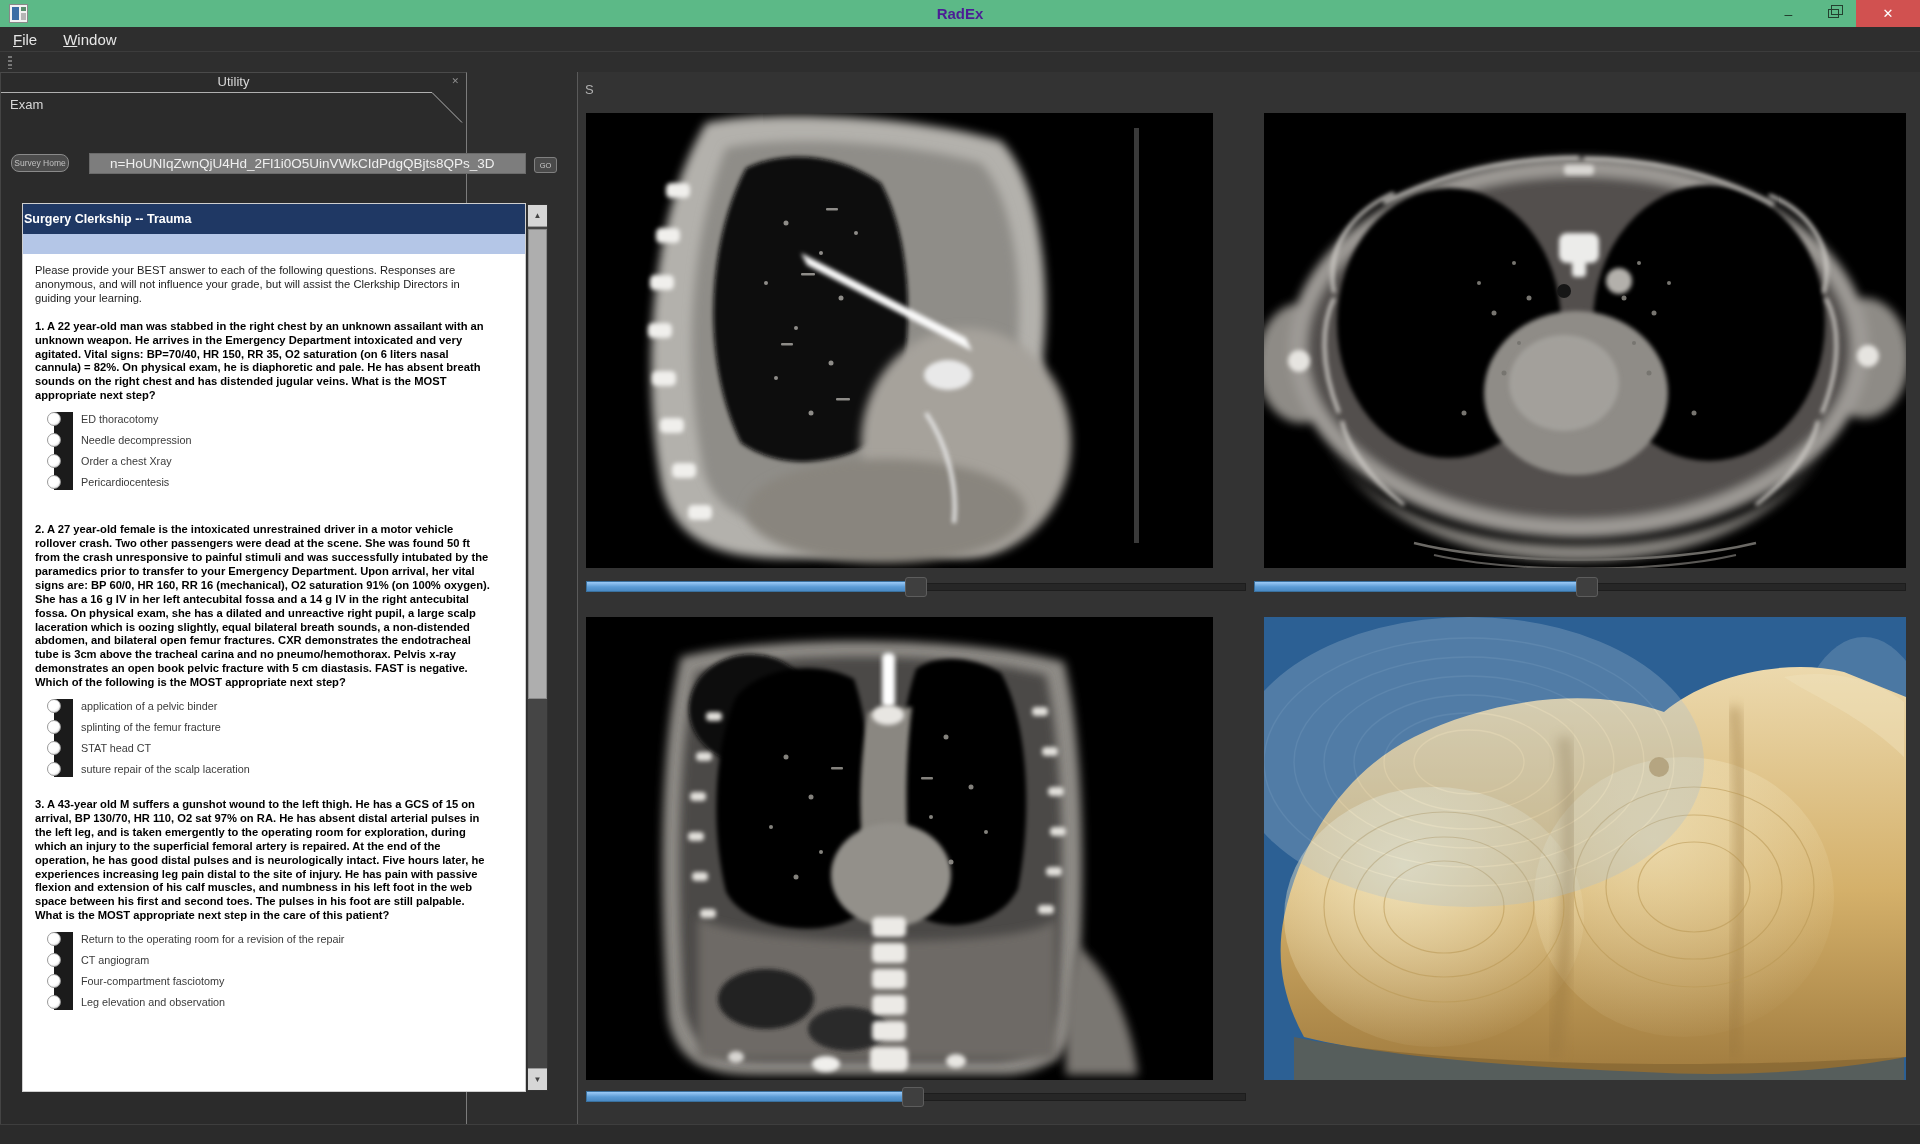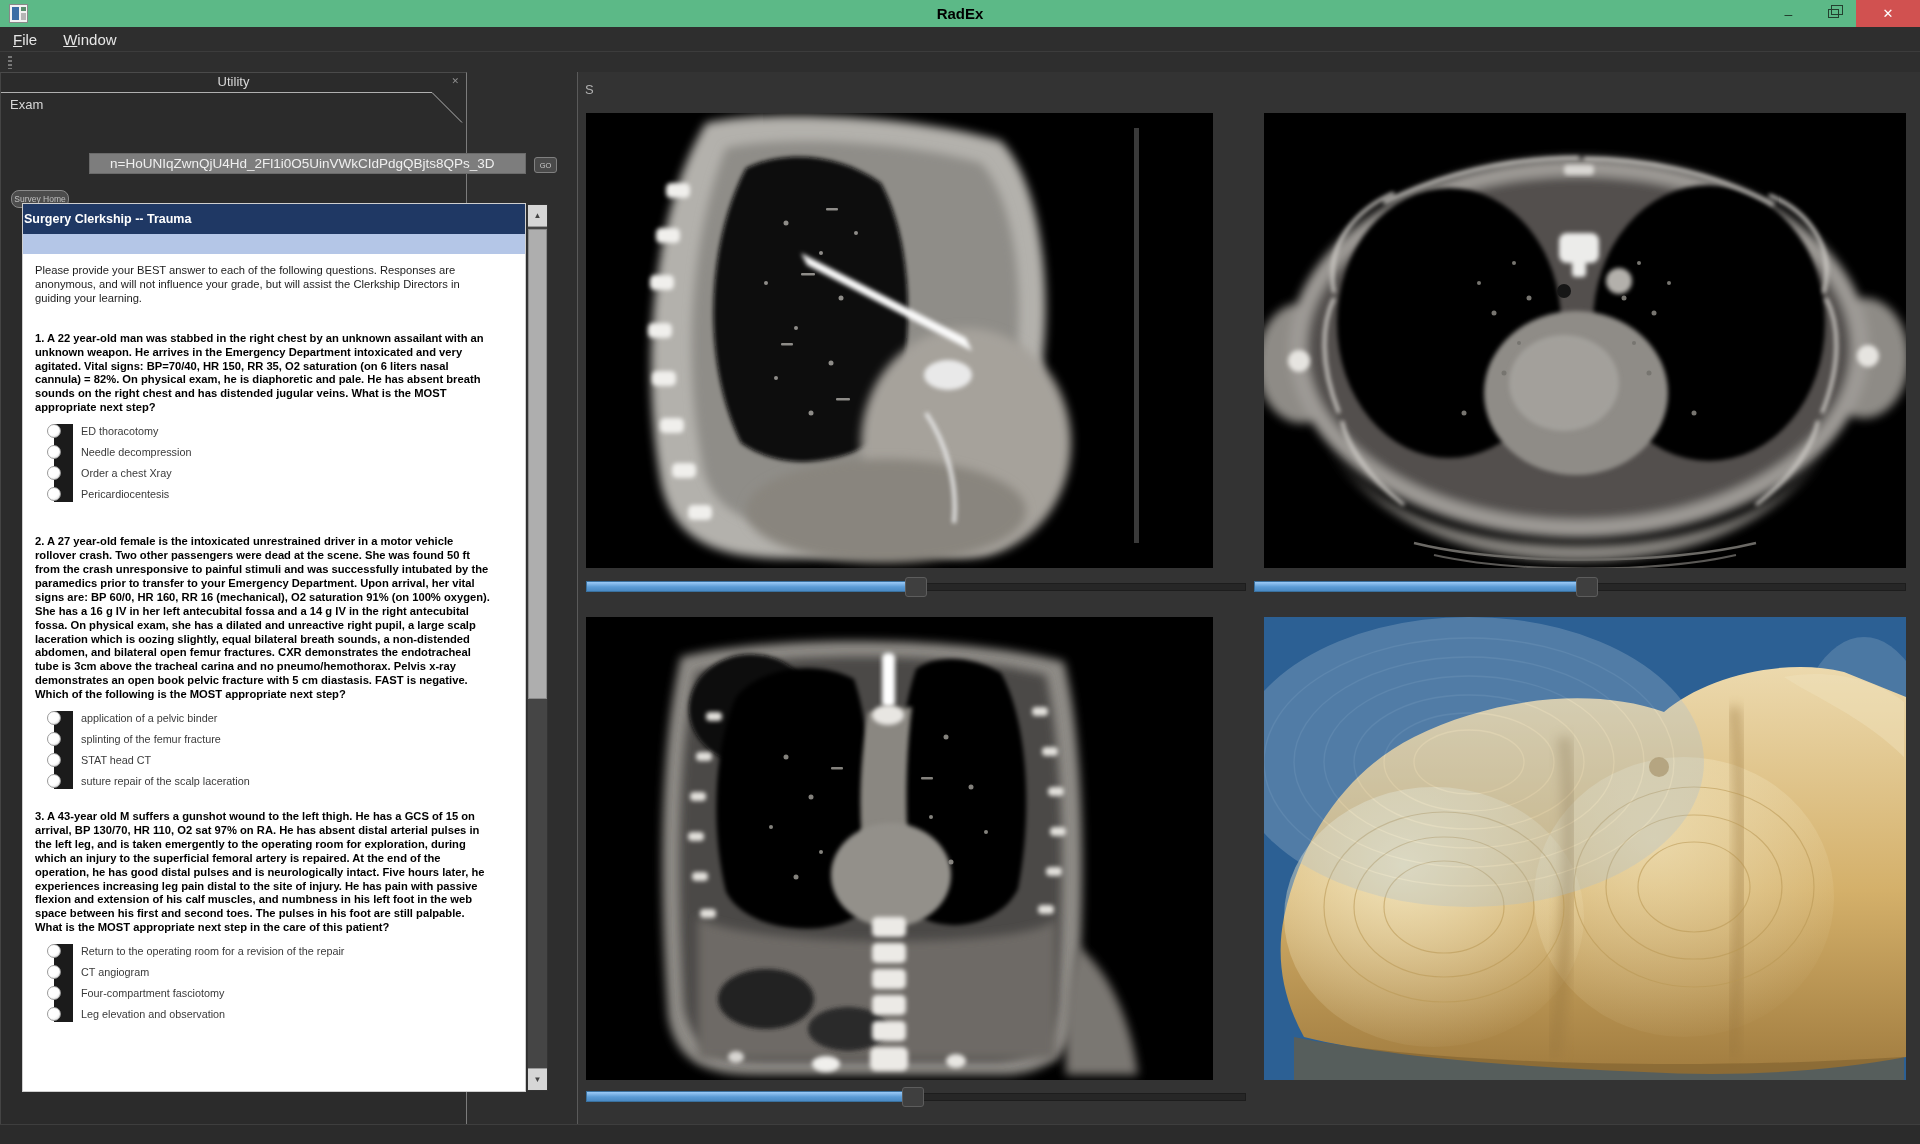--- a/index.html
+++ b/index.html
@@ -7,21 +7,21 @@
   body { font-family:"Liberation Sans", sans-serif; }
   .window { position:relative; width:1920px; height:1144px; background:#2e2e2e; overflow:hidden; }
 
   
   .titlebar { position:absolute; left:0; top:0; width:100%; height:27px; background:#5cb987; }
   .app-icon { position:absolute; left:9px; top:4px; width:19px; height:19px; background:#f2f2f2; border:1px solid #888; }
   .app-icon .ai-a { position:absolute; left:2px; top:2px; width:7px; height:13px; background:#3b6ea5; }
   .app-icon .ai-b { position:absolute; left:11px; top:2px; width:5px; height:4px; background:#5a8f6e; }
   .app-icon .ai-c { position:absolute; left:11px; top:8px; width:5px; height:7px; background:#b5b5b5; }
   .win-title { position:absolute; left:0; right:0; top:0; height:27px; line-height:27px; text-align:center;
-               font-size:15px; font-weight:bold; color:#000000; }
+               font-size:15px; font-weight:bold; color:#4c1d95; }
   .win-controls { position:absolute; right:0; top:0; height:27px; display:flex; }
   .wc { width:45px; height:27px; display:flex; align-items:center; justify-content:center; color:#23402f; font-size:14px; }
   .wc-close { width:64px; background:#d15150; color:#fff; font-size:13px; }
   .restore-glyph { position:relative; width:11px; height:9px; border:1.5px solid #23402f; background:transparent; }
   .restore-glyph:before { content:""; position:absolute; left:2px; top:-5px; width:10px; height:8px; border:1.5px solid #23402f; }
 
   
   .menubar { position:absolute; left:0; top:27px; width:100%; height:25px; background:#2e2e2e; display:flex; align-items:center; gap:26px; padding-left:13px; border-bottom:1px solid #3c3c3c; }
   .menu-item { color:#e6e6e6; font-size:15px; cursor:default; }
   .menu-item .accel { text-decoration:underline; }
@@ -32,34 +32,34 @@
   
   .utility { position:absolute; left:0; top:72px; width:467px; height:1052px; background:#2b2b2b;
              border-top:1px solid #4a4a4a; border-right:1px solid #7c7c7c; border-left:1px solid #444; }
   .utility-title { position:absolute; left:0; top:0; width:100%; height:19px; text-align:center; color:#d8d8d8; font-size:13px; line-height:18px; }
   .utility-close { position:absolute; right:7px; top:4px; color:#8f8f8f; font-size:9px; line-height:9px; }
   .tab-lines { position:absolute; left:0; top:0; width:467px; height:56px; pointer-events:none; }
   .tab-exam { position:absolute; left:9px; top:24px; color:#d8d8d8; font-size:13px; }
 
   .survey-home-btn { position:absolute; left:10px; top:81px; width:58px; height:18px; background:#4c4c4c;
                      border:1px solid #8a8a8a; border-radius:8px; color:#c0c0c0; font-size:8.5px;
-                     display:flex; align-items:center; justify-content:center;margin-top:36px; }
+                     display:flex; align-items:center; justify-content:center; }
   .url-input { position:absolute; left:88px; top:80px; width:437px; height:21px; background:#7d7d7d; border:1px solid #6a6a6a;
                color:#efefef; font-size:13.5px; font-family:"Liberation Sans",sans-serif; padding:0 20px; }
   .go-btn { position:absolute; left:533px; top:84px; width:23px; height:16px; background:#4a4a4a; border:1px solid #808080;
             border-radius:3px; color:#c8c8c8; font-size:7.5px; display:flex; align-items:center; justify-content:center; }
 
   
   .survey-box { position:absolute; left:22px; top:131px; width:502px; height:887px; background:#fff; overflow:hidden;
                 outline:1px solid #cfcfcf; }
   .sv-header { height:30px; background:#1f3864; color:#fff; font-size:12.5px; font-weight:bold; line-height:30px; padding-left:1px; }
   .sv-subbar { height:20px; background:#b4c6e7; }
   .sv-body { padding:10px 32px 0 12px; color:#000; font-size:11.2px; line-height:13.9px; }
   .sv-intro { color:#1c1c1c; }
-  .sv-q { font-weight:bold; margin-top:26px; }
+  .sv-q { font-weight:bold; margin-top:14px; }
   .opts { margin-top:6px; position:relative; }
   .opt-strip { position:absolute; left:19px; top:3px; bottom:3px; width:19px; background:#1b1b1b; }
   .opt-row { position:relative; height:21px; padding-left:46px; display:flex; align-items:center; }
   .opt-label { font-size:10.8px; color:#3a3a3a; }
   .radio { position:absolute; left:12px; top:3px; width:14px; height:14px; border-radius:50%;
            background:radial-gradient(circle at 35% 30%, #ffffff 55%, #d2d2d2); border:1px solid #9a9a9a; }
 
   .sv-scroll { position:absolute; left:526px; top:131px; width:21px; height:887px; background:#454545; border:1px solid #333; }
   .sv-btn { position:absolute; left:0; width:19px; height:22px; background:#d6d6d6; color:#444; font-size:8px;
             display:flex; align-items:center; justify-content:center; }

